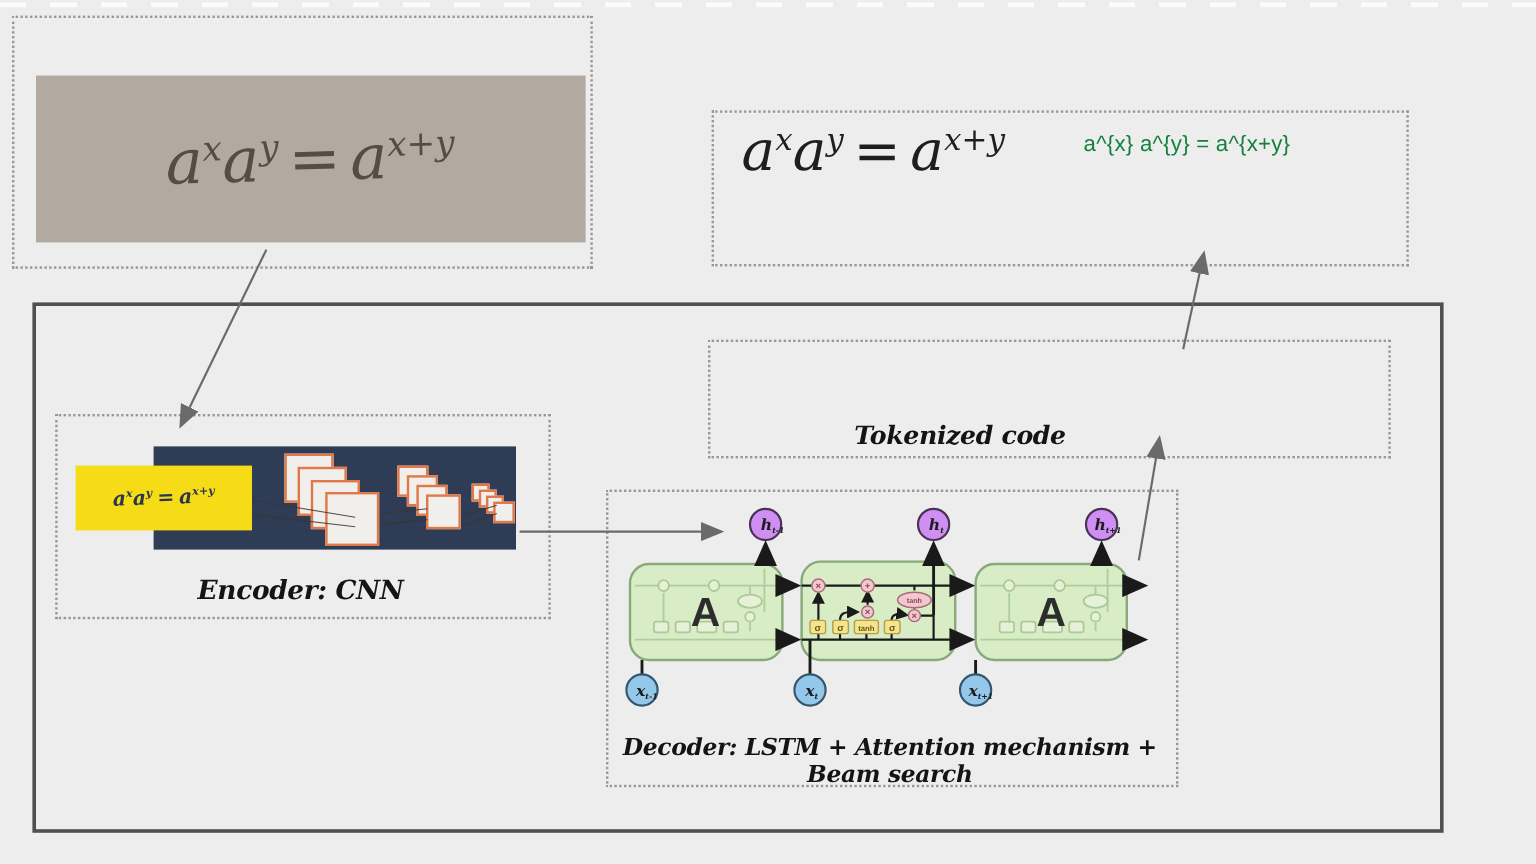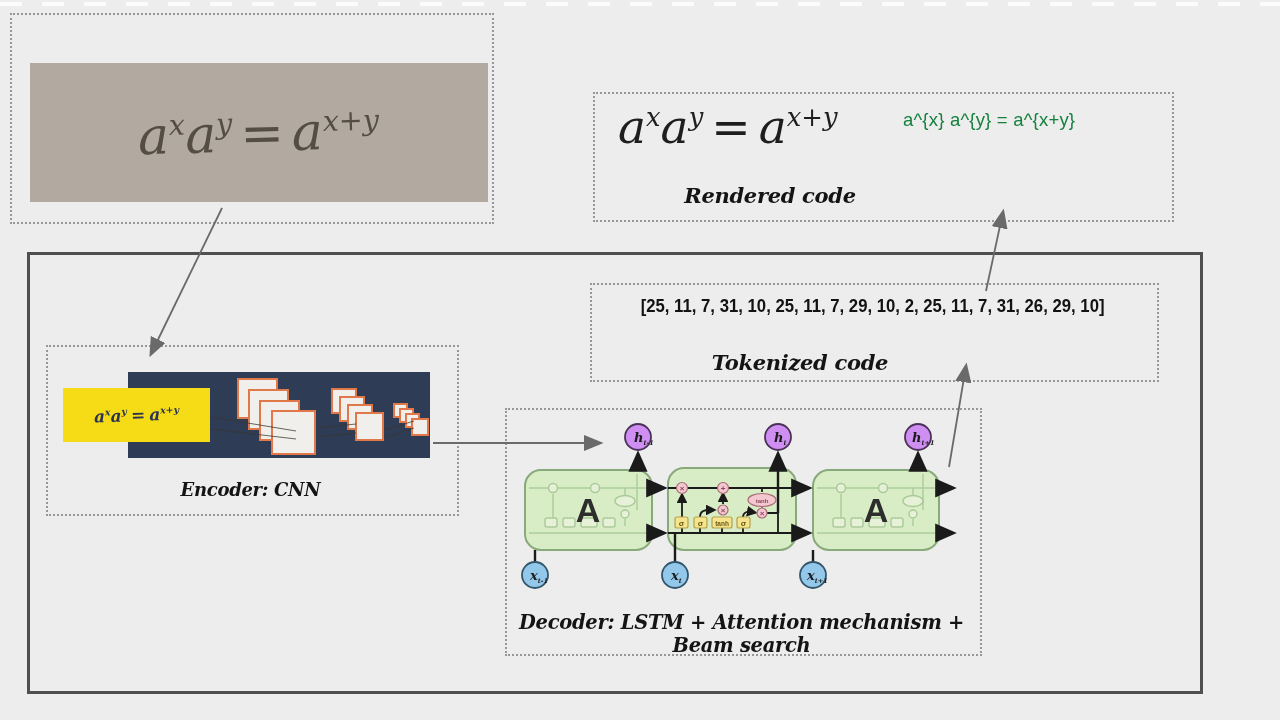--- a/index.html
+++ b/index.html
@@ -70,28 +70,24 @@
 
   <div class="dotted-box" style="left:10px;top:13px;width:480px;height:207px;">
     <div class="photo">
       <span class="hand fx" style="font-size:52px;"><span>a</span><span class="fx-sup">x</span><span>a</span><span class="fx-sup">y</span><span class="fx-eq">=</span><span>a</span><span class="fx-sup">x+y</span></span>
     </div>
   </div>
 
   <div class="dotted-box" style="left:593px;top:92px;width:577px;height:126px;"></div>
   <span class="rendered-fx fx"><span>a</span><span class="fx-sup">x</span><span>a</span><span class="fx-sup">y</span><span class="fx-eq">=</span><span>a</span><span class="fx-sup">x+y</span></span>
   <div class="latex-code">a^{x} a^{y} = a^{x+y}</div>
-  <div class="caption" style="left:640px;top:183px;width:260px;font-size:21px;">Rendered code</div>
 
   <div class="solid-box" style="left:27px;top:252px;width:1170px;height:436px;"></div>
 
   <div class="dotted-box" style="left:590px;top:283px;width:565px;height:95px;"></div>
-  <div class="tokens">
-    <span>[25, 11, 7, 31, 10, 25, 11, 7, 29, 10, 2, 25, 11, 7, 31, 26, 29, 10]</span>
-  </div>
   <div class="caption" style="left:660px;top:350px;width:280px;font-size:21px;">Tokenized code</div>
 
   <div class="dotted-box" style="left:46px;top:345px;width:409px;height:167px;"></div>
   <div class="navy"></div>
 
   <div class="fmap" style="left:237px;top:378px;width:41px;height:41px;"></div>
   <div class="fmap" style="left:248px;top:389px;width:41px;height:41px;"></div>
   <div class="fmap" style="left:259px;top:400px;width:41px;height:41px;"></div>
   <div class="fmap" style="left:271px;top:410px;width:45px;height:45px;"></div>
 
@@ -101,21 +97,21 @@
   <div class="fmap" style="left:355px;top:412px;width:29px;height:29px;"></div>
 
   <div class="fmap" style="left:393px;top:403px;width:15px;height:15px;"></div>
   <div class="fmap" style="left:399px;top:408px;width:15px;height:15px;"></div>
   <div class="fmap" style="left:405px;top:413px;width:15px;height:15px;"></div>
   <div class="fmap" style="left:411px;top:418px;width:18px;height:18px;"></div>
 
   <div class="yellowcard">
     <span class="hand2 fx" style="font-size:17px;"><span>a</span><span class="fx-sup">x</span><span>a</span><span class="fx-sup">y</span><span class="fx-eq" style="padding:0 4px;">=</span><span>a</span><span class="fx-sup">x+y</span></span>
   </div>
-  <div class="caption" style="left:46px;top:479px;width:409px;font-size:18px;">Encoder: CNN</div>
+  <div class="caption" style="left:46px;top:479px;width:409px;font-size:22px;">Encoder: CNN</div>
 
   <div class="dotted-box" style="left:505px;top:408px;width:473px;height:244px;"></div>
   <div class="caption" style="left:505px;top:611px;width:473px;font-size:19.5px;">Decoder: LSTM + Attention mechanism + Beam search</div>
 
   <svg class="svg-layer" width="1280" height="720" viewBox="0 0 1280 720">
     <defs>
       <marker id="ag" markerWidth="11" markerHeight="9" refX="9" refY="4.5" orient="auto">
         <path d="M0,0 L11,4.5 L0,9 z" fill="#6a6a6a"></path>
       </marker>
       <marker id="ab" markerWidth="9" markerHeight="8" refX="7" refY="4" orient="auto">

